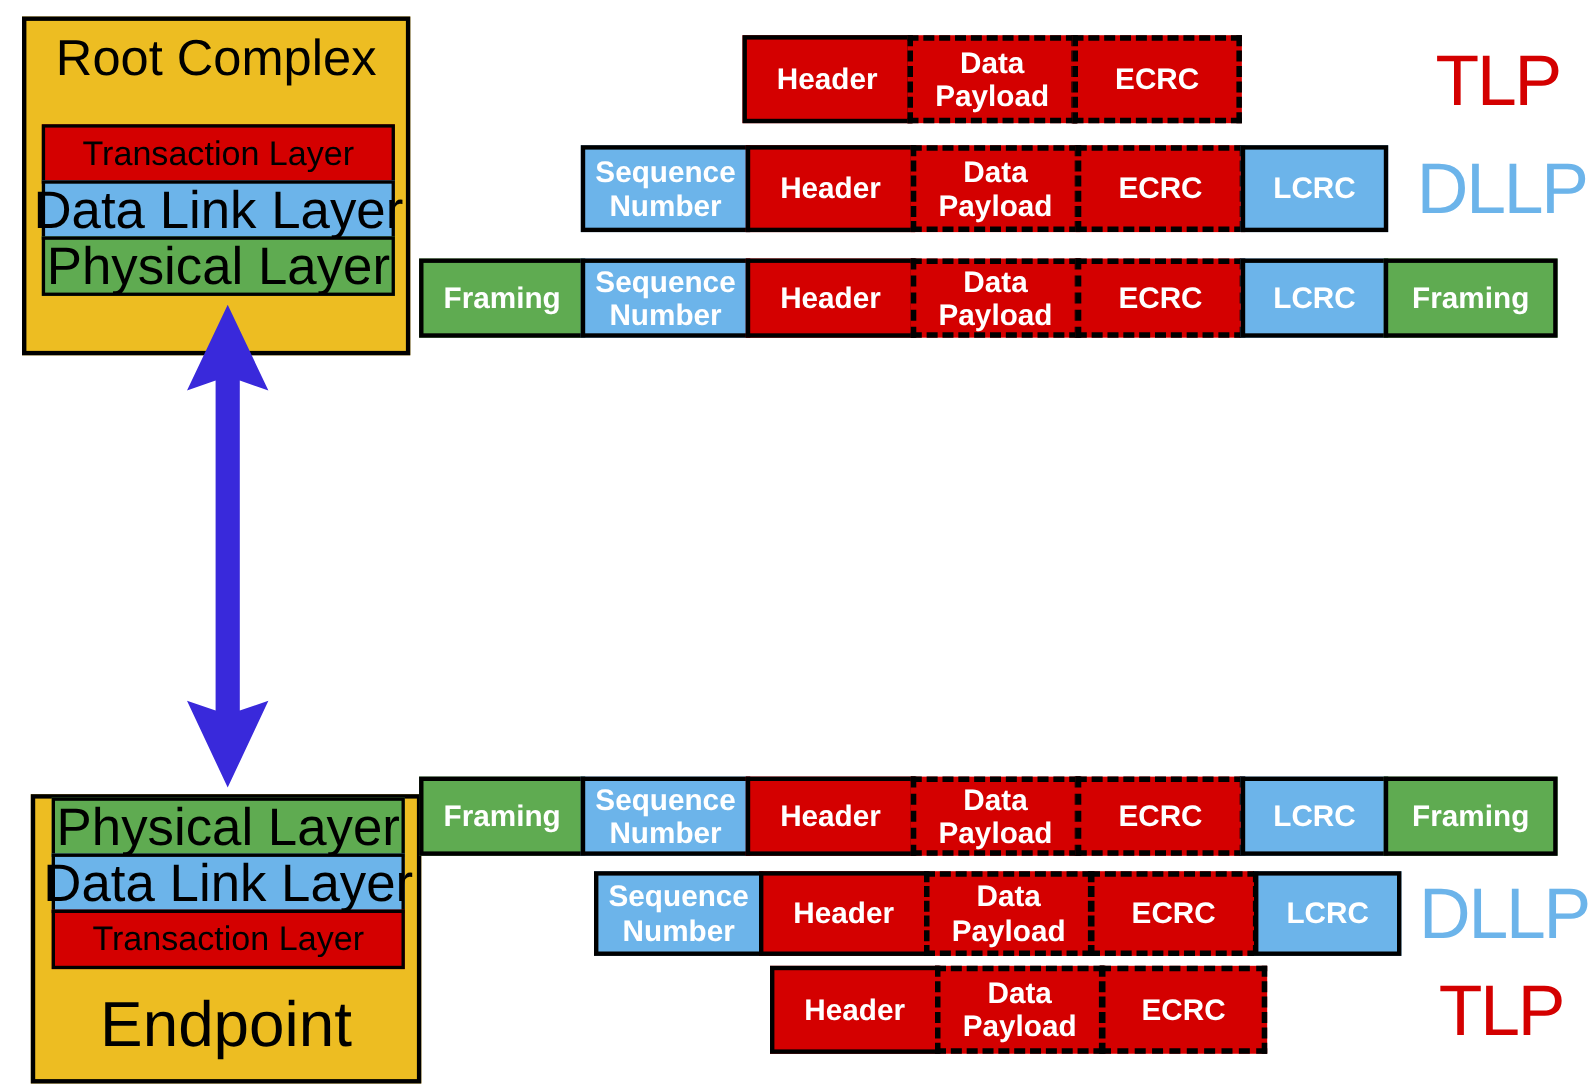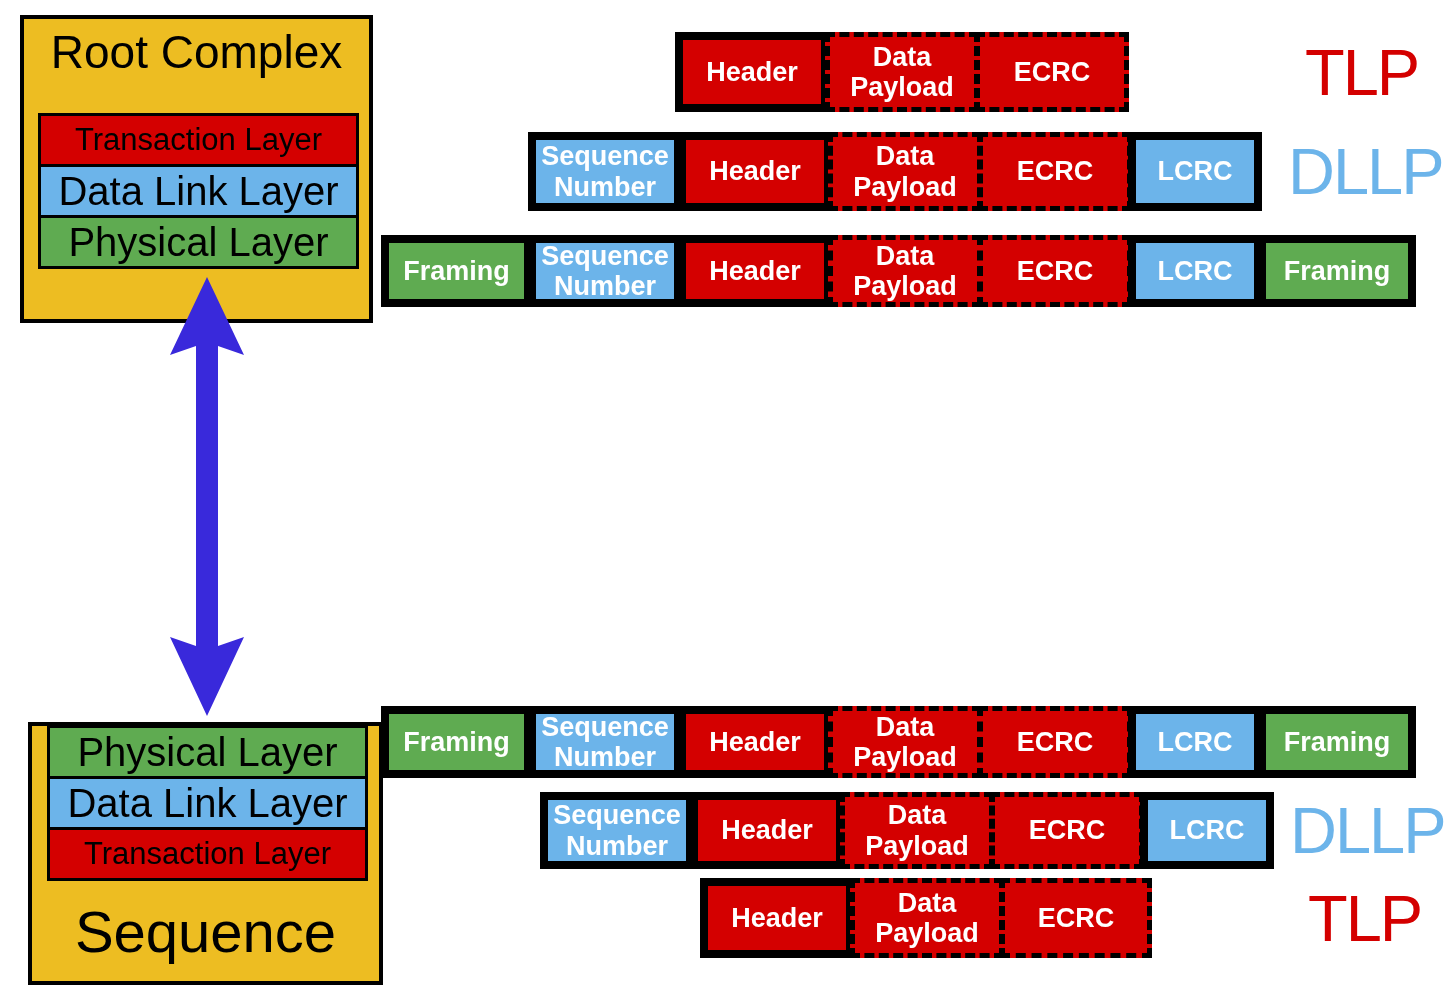--- a/index.html
+++ b/index.html
@@ -13,36 +13,36 @@
   }
   .device-title{
     position:absolute;left:0;width:100%;text-align:center;color:#000;white-space:nowrap;
   }
   #root-complex-title{top:6px;font-size:46px;}
   #endpoint-title{bottom:16px;font-size:58px;}
   .layer-stack{position:absolute;}
   .layer-bar{
     height:54px;border:3px solid #000;box-sizing:border-box;
     display:flex;align-items:center;justify-content:center;
-    color:#000;font-size:40px;white-space:nowrap;
+    color:#000;font-size:48px;white-space:nowrap;
   }
   .layer-bar + .layer-bar{margin-top:-3px;}
   .layer-bar.small{font-size:31px;}
   .layer-bar.red{background:var(--red);}
   .layer-bar.blue{background:var(--blue);}
   .layer-bar.green{background:var(--green);}
   .packet-row{position:absolute;display:flex;}
   .cell{
     box-sizing:border-box;height:100%;
     display:flex;align-items:center;justify-content:center;text-align:center;
     color:#fff;font-weight:bold;font-size:27px;line-height:1.12;
     padding:0 6px;
   }
   .cell + .cell{margin-left:-4px;}
-  .cell.solid{border:8px solid #000000;}
+  .cell.solid{border:4px solid #000000;}
   .cell.dashed{border:5px dashed #000;}
   .cell.red{background:var(--red);}
   .cell.blue{background:var(--blue);}
   .cell.green{background:var(--green);}
   .side-label{
     position:absolute;display:flex;align-items:center;
     font-size:65px;letter-spacing:-2px;white-space:nowrap;
   }
   .side-label.red{color:var(--tlp_label);}
   .side-label.blue{color:var(--dllp_label);}
@@ -65,21 +65,21 @@
   <svg id="link-arrow" width="95" height="452" viewBox="0 0 95 452">
     <polygon id="arrow-shape" points="47,7 84,85 58,76 58,376 84,367 47,446 10,367 36,376 36,76 10,85" fill="#3929DB"></polygon>
   </svg>
 
   <div class="device-box" id="endpoint-box" style="left:28px;top:722px;width:355px;height:263px;">
     <div class="layer-stack" style="left:15px;top:-1px;width:321px;">
         <div class="layer-bar green">Physical Layer</div>
         <div class="layer-bar blue">Data Link Layer</div>
         <div class="layer-bar red small">Transaction Layer</div>
       </div>
-    <div class="device-title" id="endpoint-title">Sequence</div>
+    <div class="device-title" id="endpoint-title">Endpoint</div>
   </div>
 
 <div class="packet-row" style="left: 675px; top: 32px; height: 80px;">
       <div class="cell red solid" style="width: 154px;">Header</div>
       <div class="cell red dashed" style="width: 154px;">Data Payload</div>
       <div class="cell red dashed" style="width: 154px;">ECRC</div>
     </div>
     <div class="side-label red" style="left: 1305px; top: 32px; height: 80px;">TLP</div>
     <div class="packet-row" style="left: 528px; top: 132px; height: 79px;">
       <div class="cell blue solid" style="width: 154px;">Sequence Number</div>

